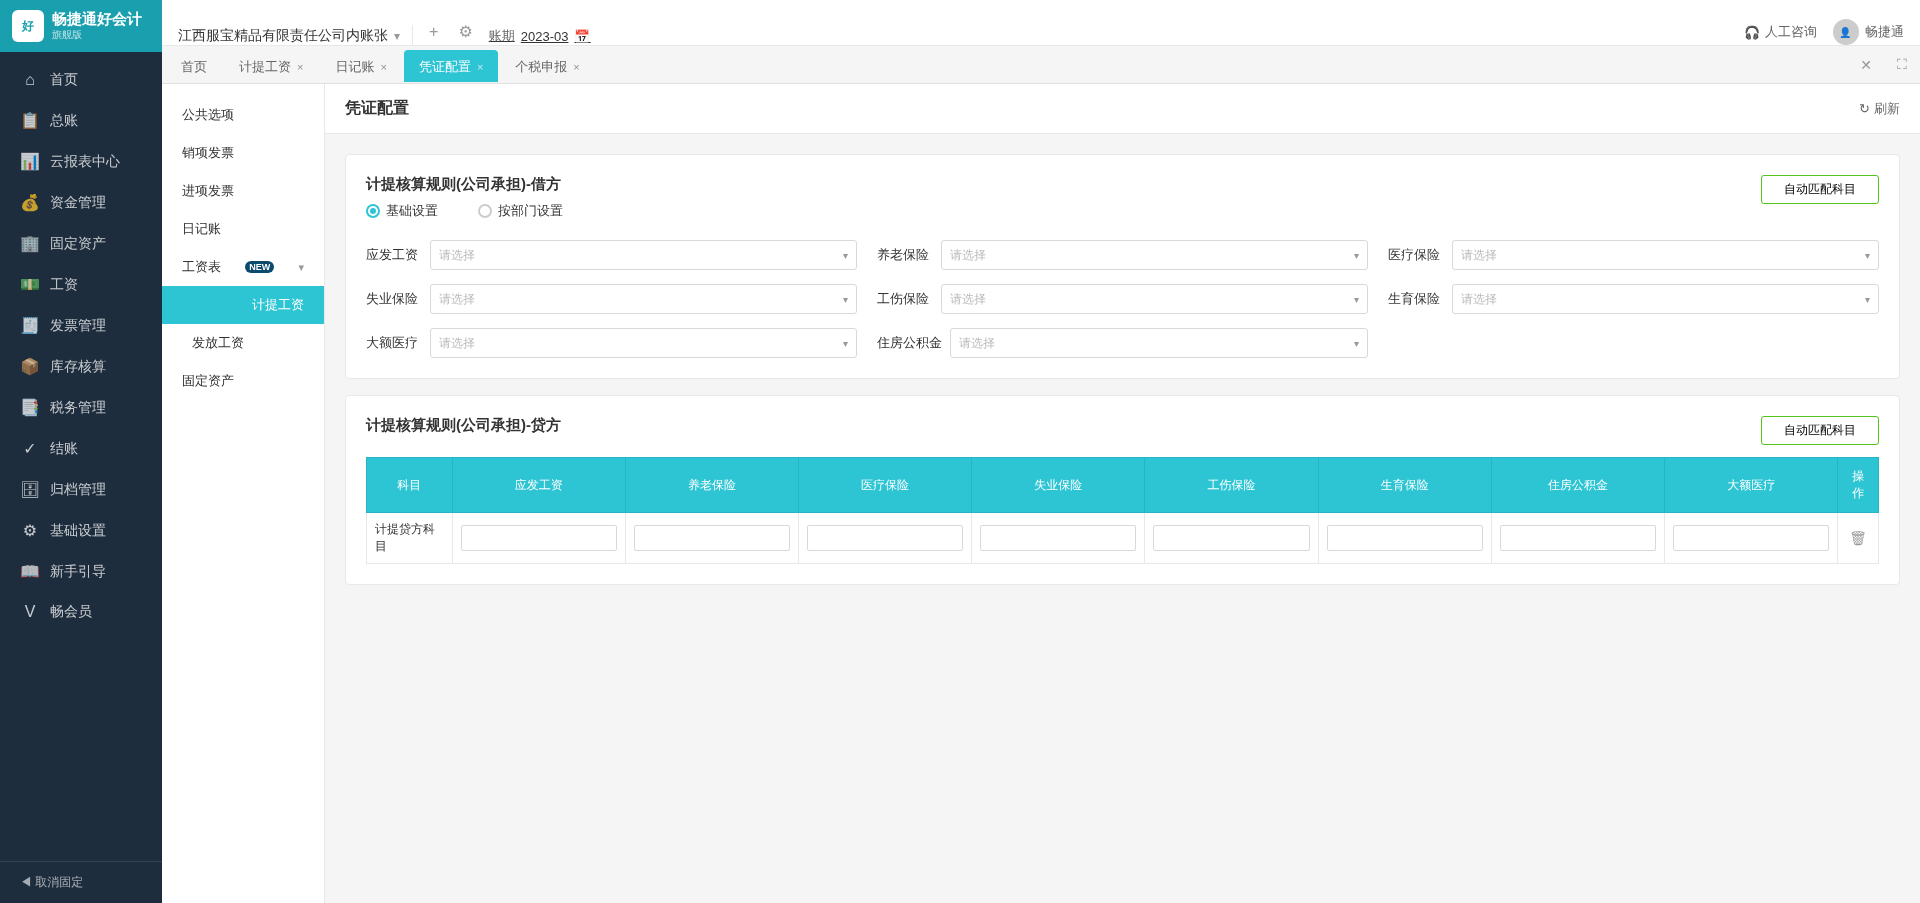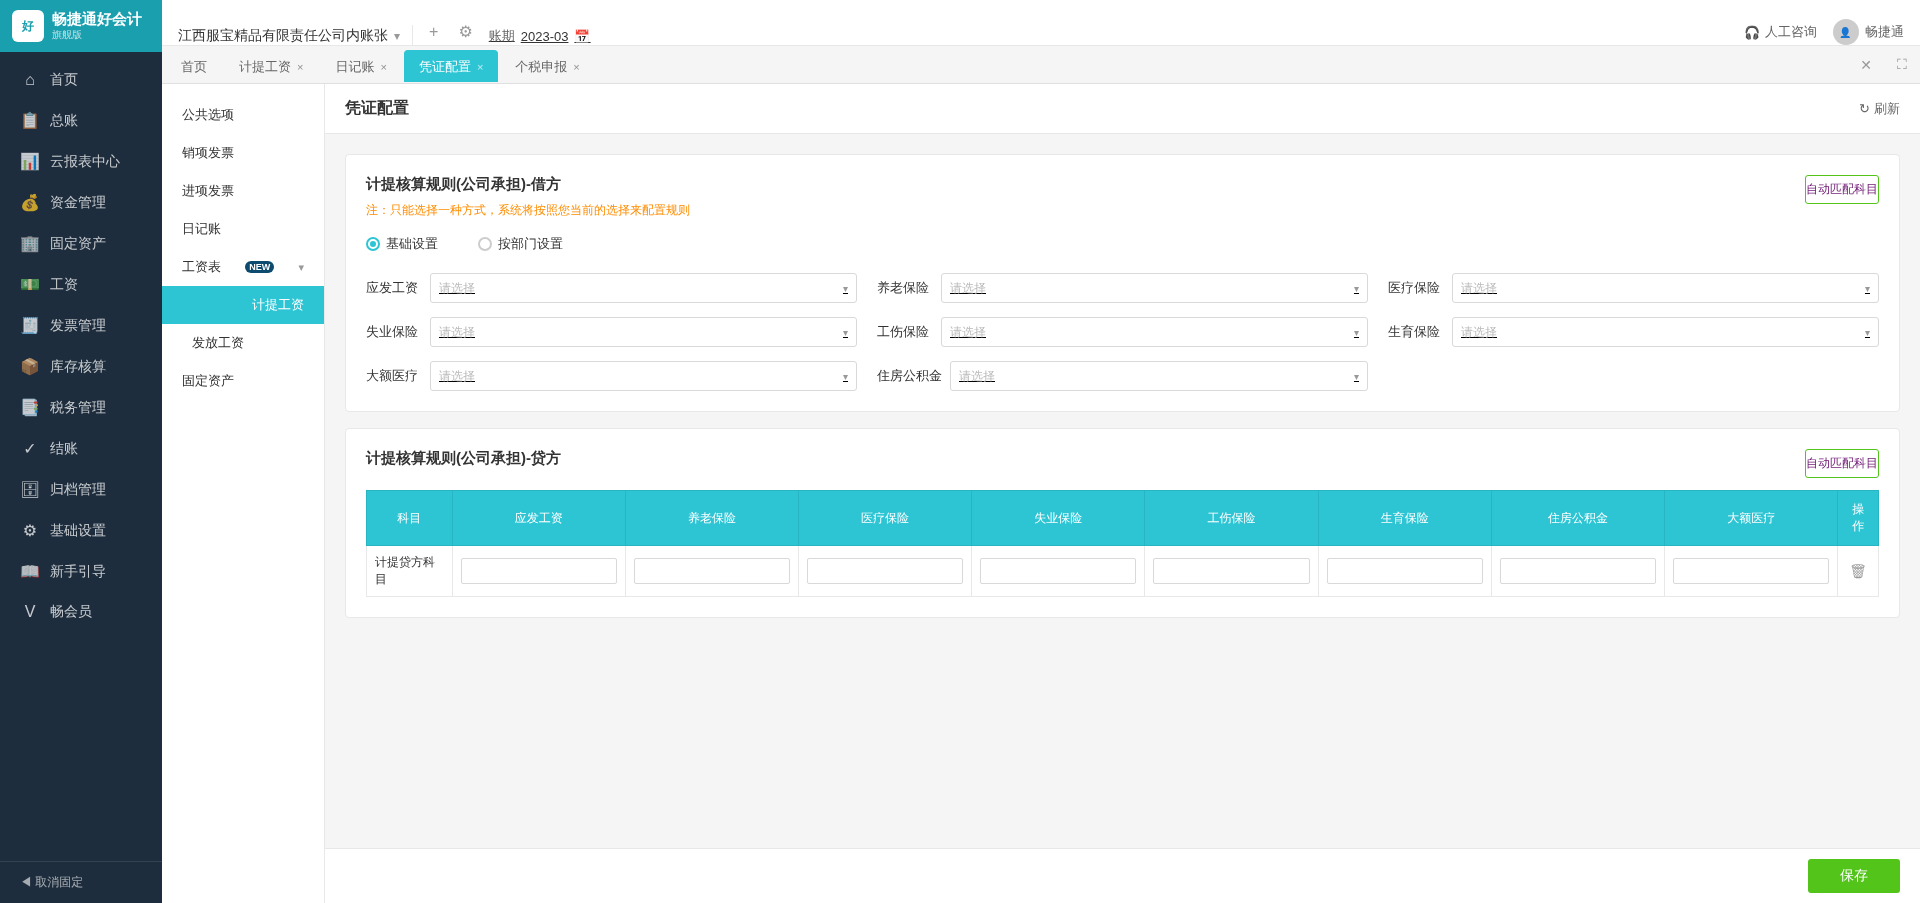--- a/index.html
+++ b/index.html
@@ -75,24 +75,24 @@
     .radio-item { display: flex; align-items: center; gap: 6px; cursor: pointer; font-size: 13px; color: #333; }
     .radio-circle { width: 14px; height: 14px; border-radius: 50%; border: 2px solid #2dc5d4; display: flex; align-items: center; justify-content: center; }
     .radio-circle.checked { border-color: #2dc5d4; }
     .radio-circle.checked::after { content: ''; width: 6px; height: 6px; border-radius: 50%; background: #2dc5d4; }
     .radio-circle.unchecked { border-color: #ccc; }
 
     
     .form-grid { display: grid; grid-template-columns: repeat(3, 1fr); gap: 14px 20px; }
     .form-row { display: flex; align-items: center; gap: 8px; }
     .form-label { font-size: 13px; color: #333; white-space: nowrap; min-width: 56px; }
-    .form-select { flex: 1; height: 30px; border: 1px solid #d9d9d9; border-radius: 3px; padding: 0 8px; display: flex; align-items: center; justify-content: space-between; cursor: pointer; background: white; text-decoration: underline; }
+    .form-select { flex: 1; height: 30px; border: 1px solid #d9d9d9; border-radius: 3px; padding: 0 8px; display: flex; align-items: center; justify-content: space-between; cursor: pointer; background: white; }
     .form-select-placeholder { color: #bbb; font-size: 12px; }
     .form-select-arrow { color: #999; font-size: 10px; }
-    .auto-match-btn { background: white; border: 1px solid #52c41a; color: #701a75; padding: 5px 0; border-radius: 3px; font-size: 12px; cursor: pointer; white-space: nowrap; }
+    .auto-match-btn { background: white; border: 1px solid #52c41a; color: #000000; padding: 5px 22px; border-radius: 3px; font-size: 12px; cursor: pointer; white-space: nowrap; }
 
     
     .data-table { width: 100%; border-collapse: collapse; }
     .data-table th { background: #2dc5d4; color: white; padding: 10px 8px; text-align: center; font-size: 12px; font-weight: normal; border: 1px solid #27b5c4; }
     .data-table td { padding: 8px; border: 1px solid #e8e8e8; text-align: center; font-size: 12px; color: #333; vertical-align: middle; }
     .data-table td:first-child { text-align: left; }
     .table-input { width: 100%; height: 26px; border: 1px solid #d9d9d9; border-radius: 2px; padding: 0 4px; font-size: 12px; }
     .delete-icon { color: #999; cursor: pointer; font-size: 14px; }
 
     
@@ -282,21 +282,20 @@
           <span>刷新</span>
         </div>
       </div>
 
       <div class="content-area">
 
         <div class="section-card">
           <div class="section-header">
             <div class="section-header-left">
               <div class="section-title">计提核算规则(公司承担)-借方</div>
-              <div class="section-note">注：只能选择一种方式，系统将按照您当前的选择来配置规则</div>
               <div class="radio-group">
                 <div class="radio-item">
                   <div class="radio-circle checked"></div>
                   <span>基础设置</span>
                 </div>
                 <div class="radio-item">
                   <div class="radio-circle unchecked"></div>
                   <span>按部门设置</span>
                 </div>
               </div>
@@ -398,18 +397,15 @@
                   <td><input type="text" class="table-input" style=""></td>
                   <td><span class="delete-icon">🗑</span></td>
                 </tr>
               </tbody>
             </table>
           </div>
         </div>
 
       </div>
 
-      <div class="save-bar">
-        <button class="save-btn">保存</button>
-      </div>
     </div>
   </div>
 </div>
 
 </body></html>

